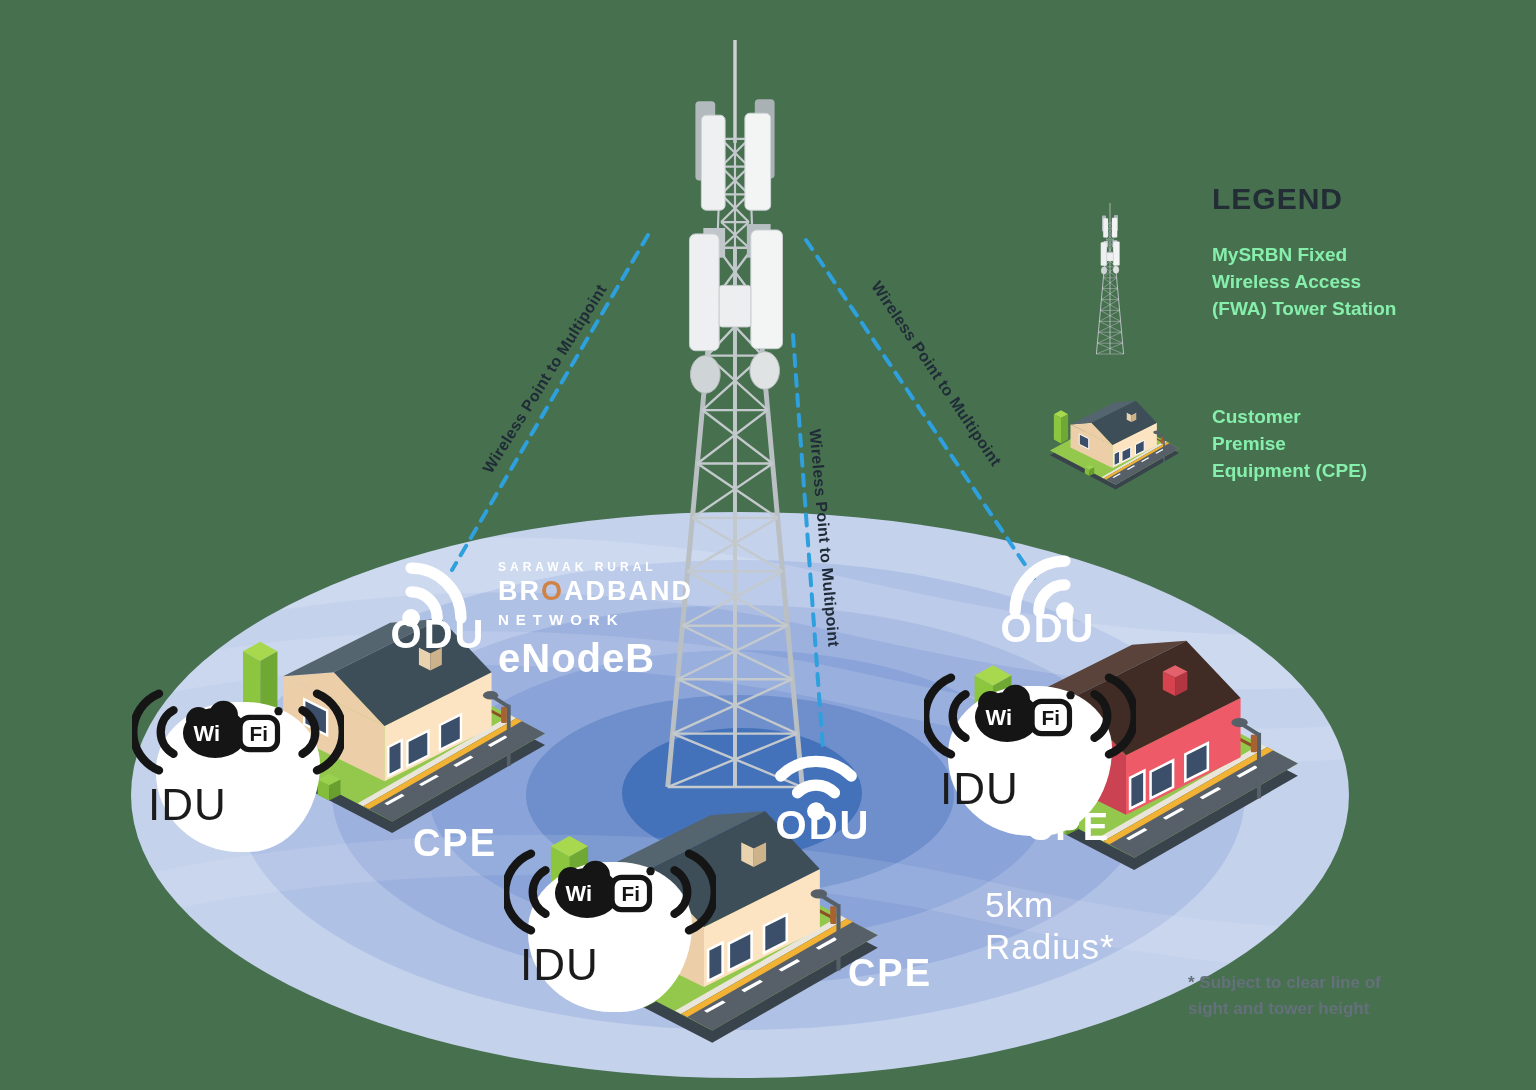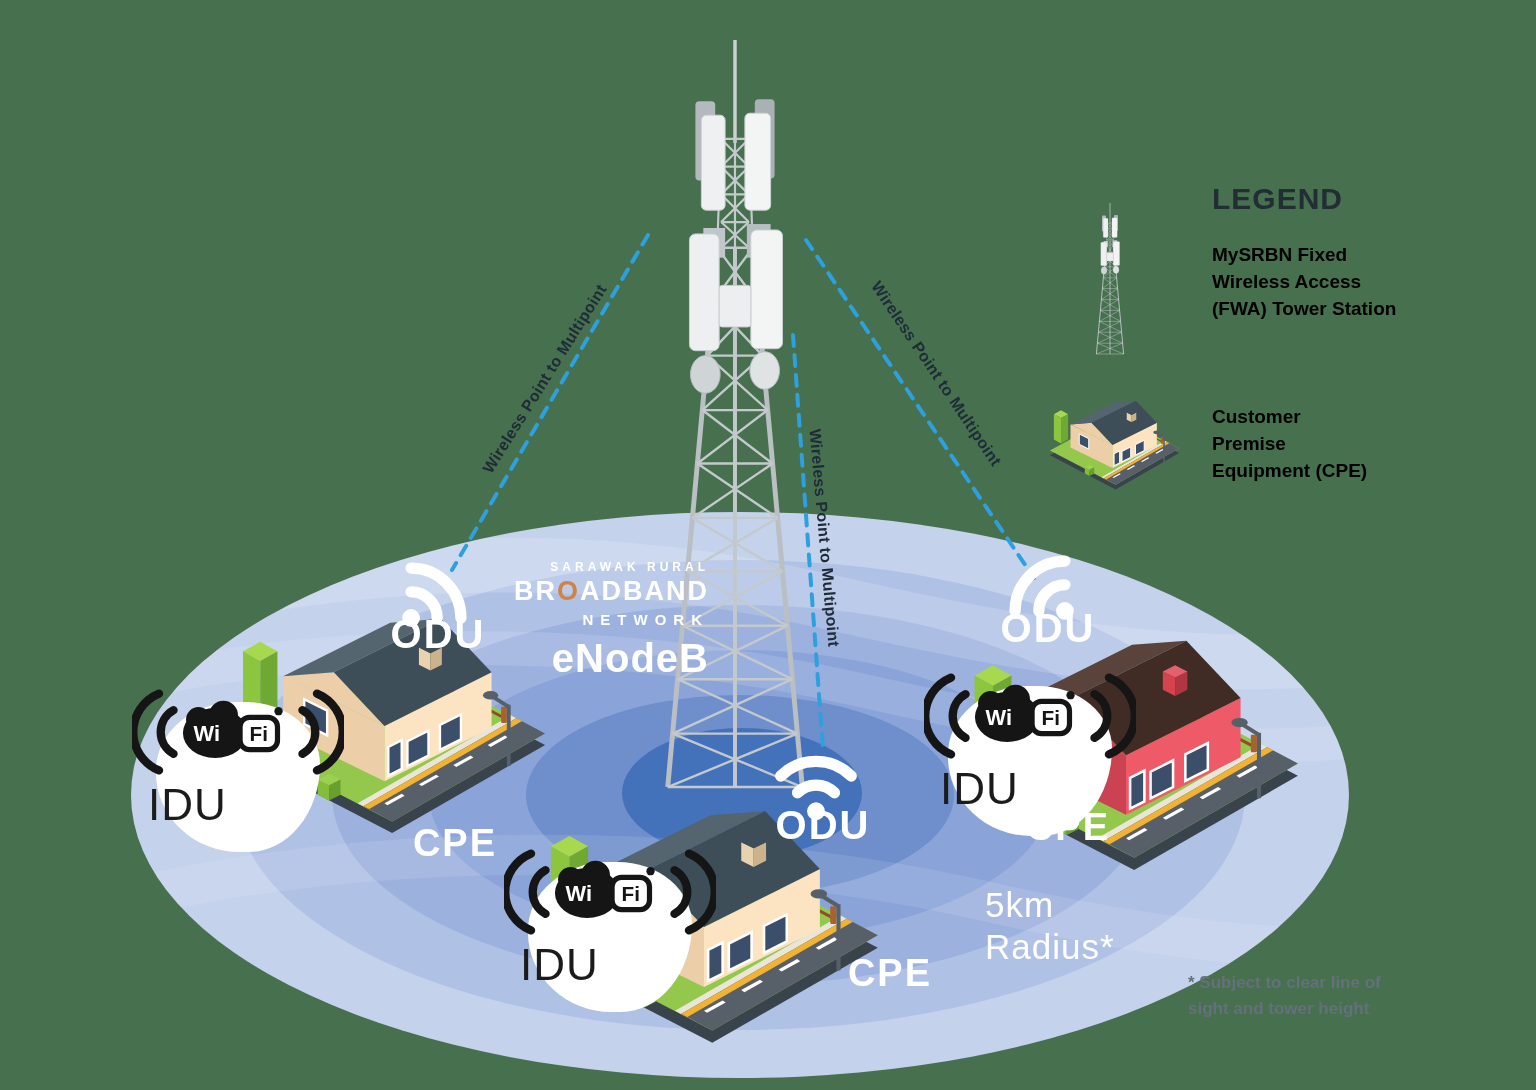--- a/index.html
+++ b/index.html
@@ -17,33 +17,33 @@
         font-size:16px;letter-spacing:.3px;white-space:nowrap;}
   .odu-label,.cpe-label{position:absolute;color:#fff;font-weight:bold;letter-spacing:2px;text-align:center;}
   .odu-label{width:110px;font-size:40px;}
   .cpe-label{width:120px;font-size:38px;}
   .badge{position:absolute;width:180px;height:160px;}
   .badge .blob{position:absolute;left:8px;top:10px;width:164px;height:150px;background:#fff;
                border-radius:52% 48% 46% 54% / 48% 44% 62% 56%;}
   .badge .wifi-logo{position:absolute;left:-16px;top:-6px;}
   .badge .idu{position:absolute;left:0;right:0;top:88px;font-size:44px;
               font-weight:normal;color:#1b1b1b;letter-spacing:1px;}
-  .logo-block{position:absolute;left:509px;top:560px;width:200px;text-align:right;color:#fff;}
+  .logo-block{position:absolute;left:498px;top:560px;width:200px;text-align:left;color:#fff;}
   .logo-top{font-size:12px;letter-spacing:4px;font-weight:bold;}
   .logo-brand{font-size:27px;letter-spacing:2px;font-weight:bold;margin-top:2px;}
   .logo-brand .o{color:#d08344;}
   .logo-net{font-size:15px;letter-spacing:7px;font-weight:bold;margin-top:4px;}
   .logo-enodeb{font-size:40px;font-weight:bold;margin-top:8px;letter-spacing:1px;}
   .radius{position:absolute;left:985px;top:884px;color:#fff;font-size:35px;line-height:1.2;letter-spacing:1px;}
   .footnote{position:absolute;left:1188px;top:970px;width:240px;color:#64707a;font-weight:bold;
             font-size:17px;line-height:1.55;}
   .legend-title{position:absolute;left:1212px;top:182px;font-size:30px;font-weight:800;
                 color:#222d35;letter-spacing:1px;}
   .legend-item{position:absolute;left:1212px;width:220px;font-size:19px;font-weight:bold;
-               color:#000000;line-height:1.42;}
+               color:#86efac;line-height:1.42;}
   .li1{top:242px;} .li2{top:404px;}
   
   .house--cream{--wall:#fce4c2;--wallshade:#eccfa8;--roof:#3e4e59;--roof2:#54656f;
                 --chim:#e9d2ae;--chim2:#cdb38c;--chimtop:#3e4e59;}
   .house--red{--wall:#ee5a68;--wallshade:#cb4253;--roof:#402c24;--roof2:#59433a;
               --chim:#d5434e;--chim2:#b23642;--chimtop:#e2616c;}
 </style>
 </head>
 <body>
 

